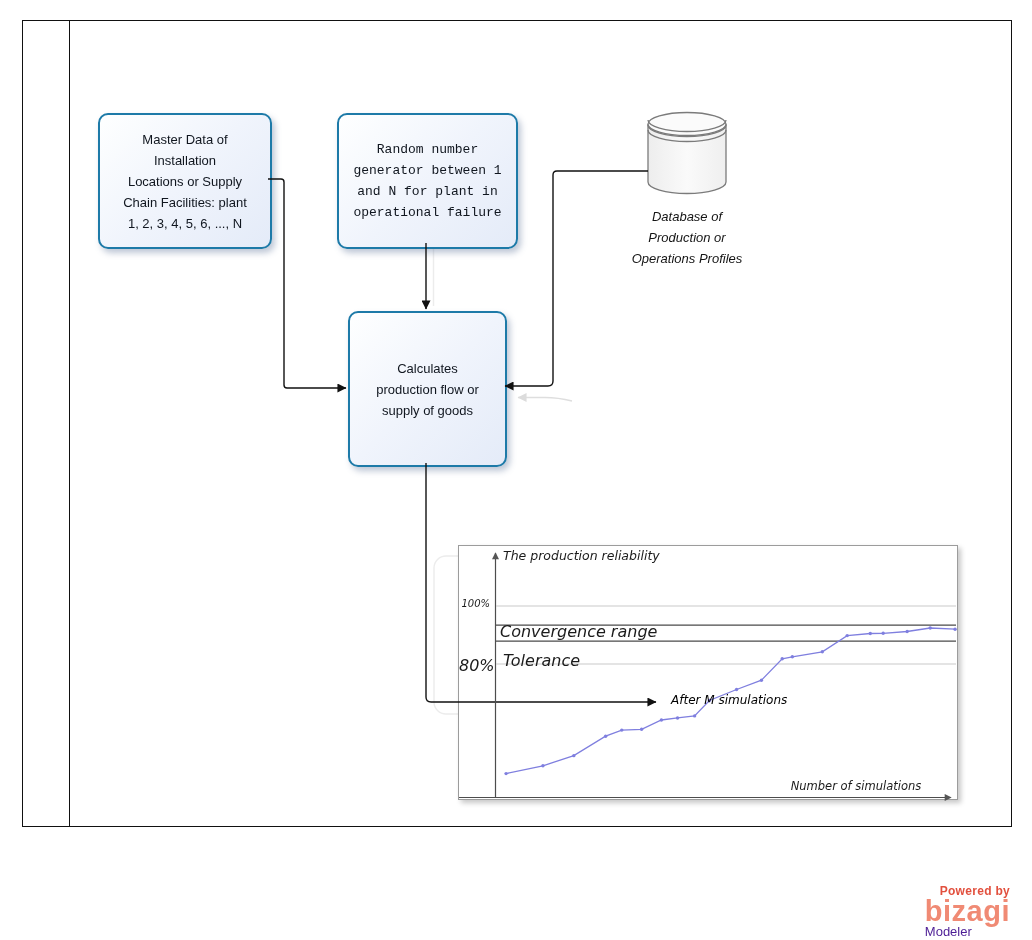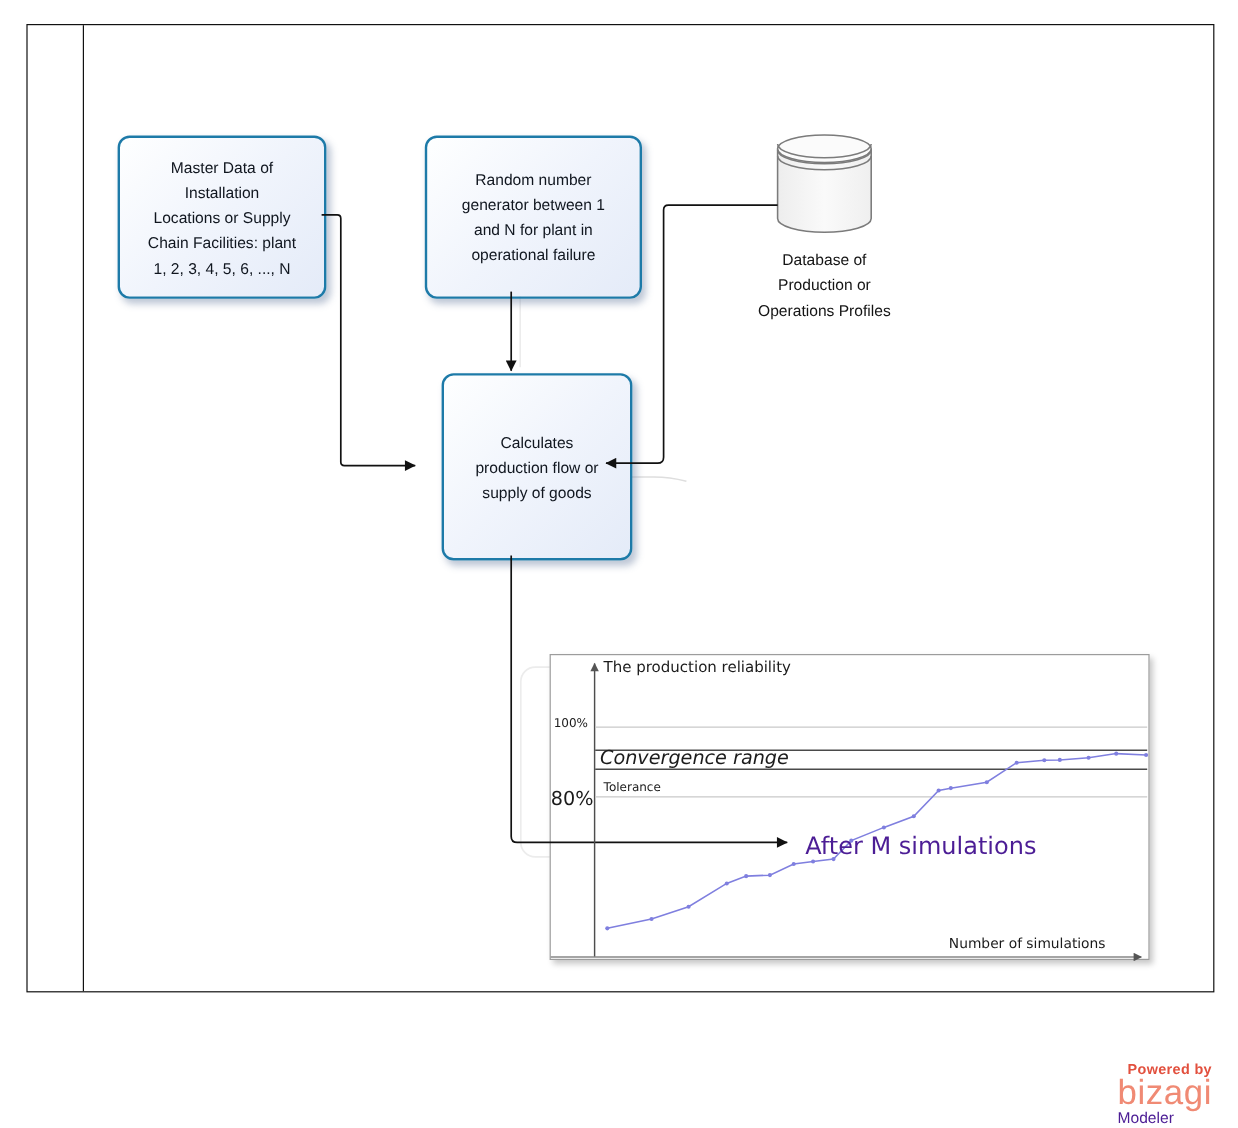--- a/index.html
+++ b/index.html
@@ -13,45 +13,45 @@
     border-right:1.4px solid #111;}
 
   
   .node{position:absolute;border:2.2px solid #1d7aa8;border-radius:10px;
     background:linear-gradient(135deg,#feffff 0%,#f0f4fc 50%,#e4ebf8 100%);
     box-shadow:3px 4px 6px rgba(110,130,165,.45);
     display:flex;align-items:center;justify-content:center;text-align:center;
     color:#10161f;font-size:13px;line-height:21px;}
   .node span{white-space:pre-line;}
   #node-master{left:98px;top:113px;width:170px;height:132px;}
-  #node-random{left:354px;top:113px;width:177px;height:132px;}
-  #node-calculates{left:348px;top:311px;width:155px;height:152px;margin-left:20px;}
+  #node-random{left:337px;top:113px;width:177px;height:132px;font-family:Liberation Mono, monospace;}
+  #node-calculates{left:348px;top:311px;width:155px;height:152px;}
 
   
   .chart-frame{position:absolute;left:458px;top:545px;width:498px;height:253px;
     background:#fff;border:1px solid #9c9c9c;box-shadow:3px 3px 5px rgba(0,0,0,.22);}
 
   svg.layer{position:absolute;left:0;top:0;pointer-events:none;}
 
   
-  .lbl{position:absolute;color:#1b1b1b;}
+  .lbl{position:absolute;color:#1b1b1b;font-style:italic;}
   #db-label{left:612px;top:206px;width:150px;text-align:center;font-size:13px;
     line-height:21px;white-space:pre-line;color:#141414;}
   #chart-title{left:503px;top:548px;font-size:12.5px;font-family:"DejaVu Sans",sans-serif;}
   #tick-100{left:454px;top:598px;width:36px;text-align:right;font-size:10px;font-family:"DejaVu Sans",sans-serif;}
   #tick-80{left:459px;top:656px;width:31px;text-align:right;font-size:16px;font-family:"DejaVu Sans",sans-serif;}
   #convergence-label{left:500px;top:622px;font-size:16px;font-style:italic;font-family:"DejaVu Sans",sans-serif;}
-  #tolerance-label{left:503px;top:651px;font-size:10px;font-family:"DejaVu Sans",sans-serif;}
-  #after-m-label{left:671px;top:693px;font-size:20px;font-family:"DejaVu Sans",sans-serif;color:#4c1d95;}
+  #tolerance-label{left:503px;top:651px;font-size:16px;font-family:"DejaVu Sans",sans-serif;}
+  #after-m-label{left:671px;top:693px;font-size:12px;font-family:"DejaVu Sans",sans-serif;color:#000000;}
   #x-axis-label{left:760px;top:779px;width:192px;text-align:center;font-size:11.5px;font-family:"DejaVu Sans",sans-serif;}
 
   
   #branding{position:absolute;right:22px;top:884px;}
   #powered-by{text-align:right;color:#e2503e;font-size:12px;font-weight:bold;letter-spacing:.3px;}
-  #bizagi-wordmark{color:#f08a74;font-size:29px;font-weight:normal;line-height:27px;letter-spacing:.5px;}
+  #bizagi-wordmark{color:#f08a74;font-size:29px;font-weight:bold;line-height:27px;letter-spacing:.5px;}
   #modeler-wordmark{text-align:left;color:#4c1d95;font-size:13px;line-height:13px;}
 </style>
 </head>
 <body>
 
 <div class="canvas">
 
   <div class="pool">
     <div class="pool-header"></div>
   </div>

